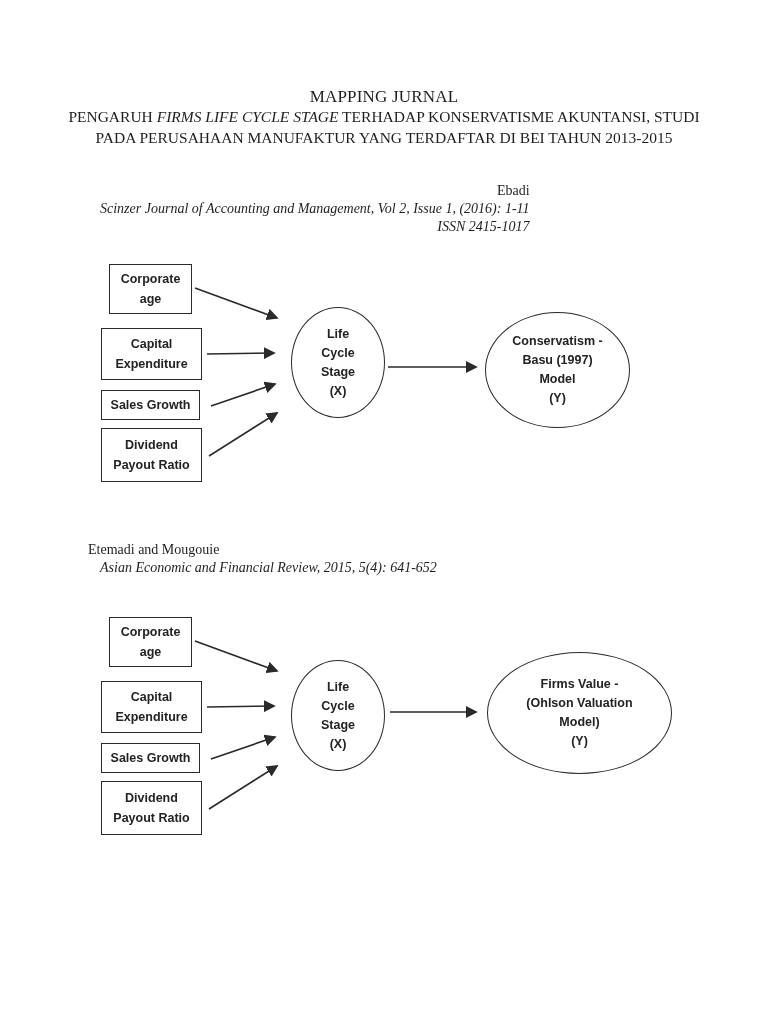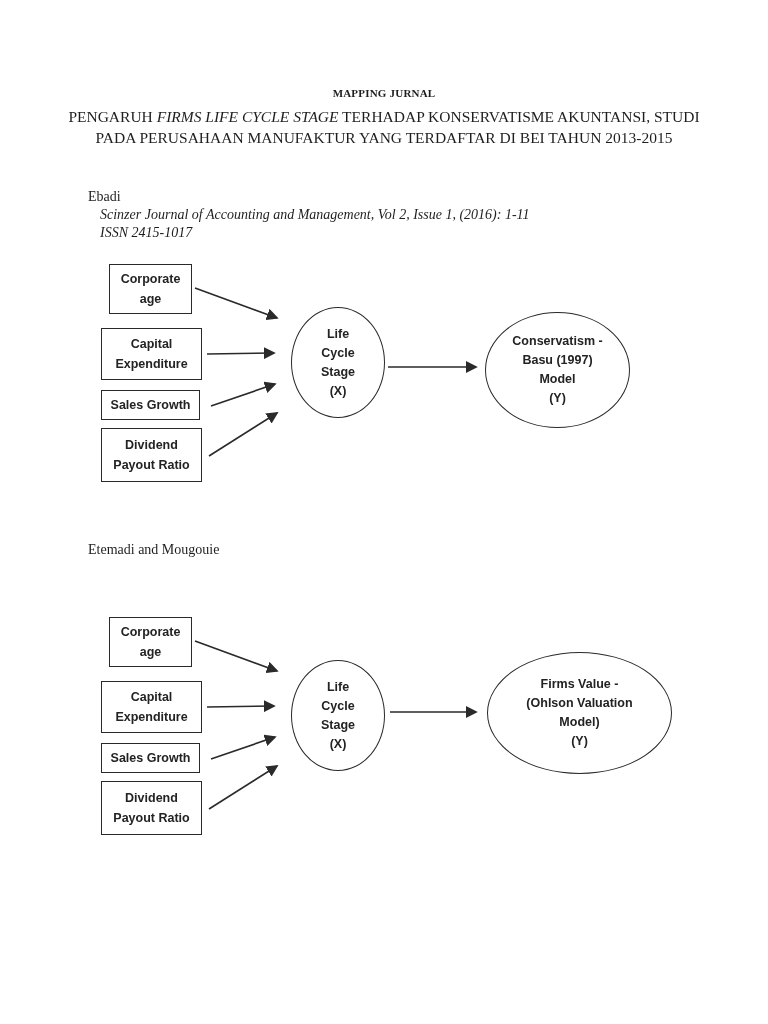--- a/index.html
+++ b/index.html
@@ -3,21 +3,21 @@
 <meta charset="utf-8">
 <style>
   html, body { margin: 0; padding: 0; background: #ffffff; }
   .page {
     position: relative; width: 768px; height: 1024px; background: #ffffff;
     font-family: "Liberation Serif", "DejaVu Serif", serif; color: #1e1e1e;
     overflow: hidden;
   }
   .title {
     position: absolute; top: 87px; left: 0; width: 100%;
-    text-align: center; font-weight: bold; font-size: 11px; letter-spacing: .2px;
+    text-align: center; font-weight: normal; font-size: 17px; letter-spacing: .2px;
   }
   .subtitle {
     position: absolute; top: 106px; left: 0; width: 100%;
     text-align: center; font-size: 15.5px; line-height: 21px;
   }
   .sub-line { white-space: nowrap; }
   .it { font-style: italic; margin-top: 20px; }
   .citation { position: absolute; left: 88px; font-size: 14px; line-height: 18px; }
   .citation .journal { font-style: italic; margin-left: 12px; }
   .diagram {
@@ -41,21 +41,21 @@
 <body>
 
 <div class="page">
 
   <div class="title">MAPPING JURNAL</div>
   <div class="subtitle">
     <div class="sub-line"><span>PENGARUH </span><span class="it">FIRMS LIFE CYCLE STAGE</span><span> TERHADAP KONSERVATISME AKUNTANSI, STUDI</span></div>
     <div class="sub-line">PADA PERUSAHAAN MANUFAKTUR YANG TERDAFTAR DI BEI TAHUN 2013-2015</div>
   </div>
 
-  <div class="citation" style="top:188px;">
+  <div class="citation" style="top:182px;text-align:right;">
     <div>Ebadi</div>
     <div class="journal">Scinzer Journal of Accounting and Management, Vol 2, Issue 1, (2016): 1-11</div>
     <div class="journal">ISSN 2415-1017</div>
   </div>
 
   <div class="diagram" style="top:255px;">
     <svg class="arrows" width="768" height="240">
       <defs>
         <marker id="ah-a" viewBox="0 0 10 10" refX="8.5" refY="5" markerWidth="7.5" markerHeight="7.5" orient="auto-start-reverse">
           <path d="M0,0 L10,5 L0,10 z" fill="#2a2a2a"></path>
@@ -91,20 +91,21 @@
     <div class="ell" style="left:473px;top:57px;width:143px;height:114px;">
       <span>Conservatism -</span>
       <span>Basu (1997)</span>
       <span>Model</span>
       <span>(Y)</span>
     </div>
   </div>
 
   <div class="citation" style="top:541px;">
     <div>Etemadi and Mougouie</div>
+    <div class="journal">Asian Economic and Financial Review, 2015, 5(4): 641-652</div>
   </div>
 
   <div class="diagram" style="top:608px;">
     <svg class="arrows" width="768" height="240">
       <defs>
         <marker id="ah-b" viewBox="0 0 10 10" refX="8.5" refY="5" markerWidth="7.5" markerHeight="7.5" orient="auto-start-reverse">
           <path d="M0,0 L10,5 L0,10 z" fill="#2a2a2a"></path>
         </marker>
       </defs>
       <line x1="183" y1="33" x2="265" y2="63" stroke="#2a2a2a" stroke-width="1.6" marker-end="url(#ah-b)"></line>

